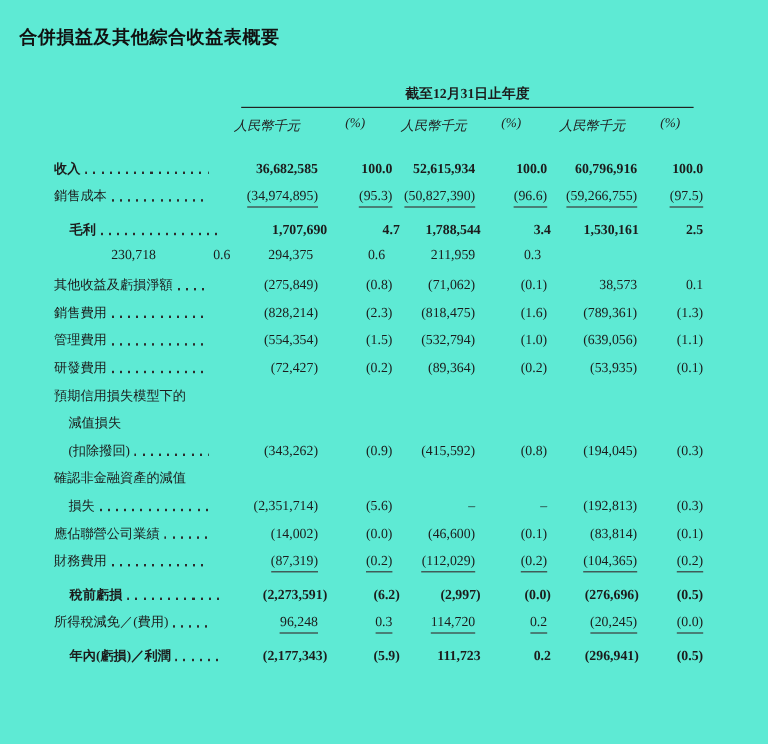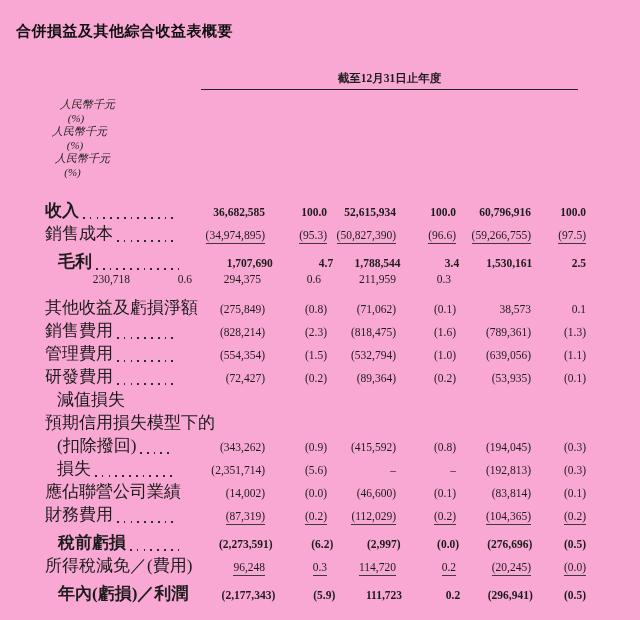--- a/index.html
+++ b/index.html
@@ -1,43 +1,43 @@
 <!DOCTYPE html>
 <html><head>
 <meta charset="utf-8">
 <style>
   html,body { margin:0; padding:0; background:#fff; }
   .page {
-    position:relative; width:640px; height:620px; background:#f9a8d4;
+    position:relative; width:640px; height:620px; background:#5eead4;
     color:#1c1c1c; overflow:hidden;
     font-family:"Liberation Serif","DejaVu Serif",serif;
   }
   .title {
     margin:22px 0 0 16px; font-size:15px; font-weight:bold; letter-spacing:0.5px;
     font-family:"Liberation Sans","DejaVu Sans",sans-serif; color:#111;
   }
   .fintable { margin:30px 0 0 45px; width:541px; font-size:11.5px; }
 
   
   .period-head { width:377px; margin-left:156px; text-align:center; font-weight:bold; }
   .period-rule { width:377px; margin:3px 0 0 156px; border-bottom:1.5px solid #222; }
   .year-row { display:flex; margin:6px 0 0 157px; font-weight:bold; }
   .yg { text-align:center; border-bottom:1.2px solid #222; padding-bottom:3px; }
   .yg1 { width:116px; } .ysp1 { width:15px; } .yg2 { width:115px; }
   .ysp2 { width:17px; } .yg3 { width:113px; }
-  .subhead-row { display:flex; margin-top:7px; font-style:italic; font-size:11px; color:#222;flex-direction:column; }
+  .subhead-row { display:flex; margin-top:7px; font-style:italic; font-size:11px; color:#222; }
   .sl { width:135px; }
   .ctr { text-align:center !important; }
 
   
   #tbody { margin-top:21px; }
   .trow { display:flex; height:23px; align-items:baseline; }
   .trow.bold { font-weight:bold; }
   .trow.gap { margin-top:5px;margin-left:13px; }
-  .lbl { width:135px; display:flex; align-items:baseline; font-size:17px; white-space:nowrap; }
+  .lbl { width:135px; display:flex; align-items:baseline; font-size:11px; white-space:nowrap; }
   .lbl.indent { width:123px; padding-left:12px; }
   .c0 { width:85px; } .c1 { width:62px; } .c2 { width:69px; }
   .c3 { width:60px; } .c4 { width:75px; } .c5 { width:55px; }
   .c0,.c1,.c2,.c3,.c4,.c5 { text-align:right; white-space:nowrap; }
   .u { border-bottom:1.1px solid #3a3a3a; padding-bottom:2px;margin-top:15px; }
   .leader {
     flex:1; height:2px; align-self:flex-end; margin:0 6px 3px 4px;
     background-image:repeating-linear-gradient(to right,#2b2b2b 0 1.7px,transparent 1.7px 6.8px);
   }
 </style>
@@ -149,42 +149,47 @@
             <span class="leader"></span>
           </div>
           <div class="c0"><span>(72,427)</span></div>
           <div class="c1"><span>(0.2)</span></div>
           <div class="c2"><span>(89,364)</span></div>
           <div class="c3"><span>(0.2)</span></div>
           <div class="c4"><span>(53,935)</span></div>
           <div class="c5"><span>(0.1)</span></div>
         </div>
         <div class="trow">
+          <div class="lbl">
+            <span>預期信用損失模型下的</span>
+          </div>
+        </div>
+        <div class="trow">
           <div class="lbl indent">
             <span>減值損失</span>
-          </div>
-        </div>
-        <div class="trow">
-          <div class="lbl">
-            <span>預期信用損失模型下的</span>
           </div>
         </div>
         <div class="trow">
           <div class="lbl indent">
             <span>(扣除撥回)</span>
             <span class="leader"></span>
           </div>
           <div class="c0"><span>(343,262)</span></div>
           <div class="c1"><span>(0.9)</span></div>
           <div class="c2"><span>(415,592)</span></div>
           <div class="c3"><span>(0.8)</span></div>
           <div class="c4"><span>(194,045)</span></div>
           <div class="c5"><span>(0.3)</span></div>
         </div>
         <div class="trow">
+          <div class="lbl">
+            <span>確認非金融資產的減值</span>
+          </div>
+        </div>
+        <div class="trow">
           <div class="lbl indent">
             <span>損失</span>
             <span class="leader"></span>
           </div>
           <div class="c0"><span>(2,351,714)</span></div>
           <div class="c1"><span>(5.6)</span></div>
           <div class="c2"><span>–</span></div>
           <div class="c3"><span>–</span></div>
           <div class="c4"><span>(192,813)</span></div>
           <div class="c5"><span>(0.3)</span></div>

